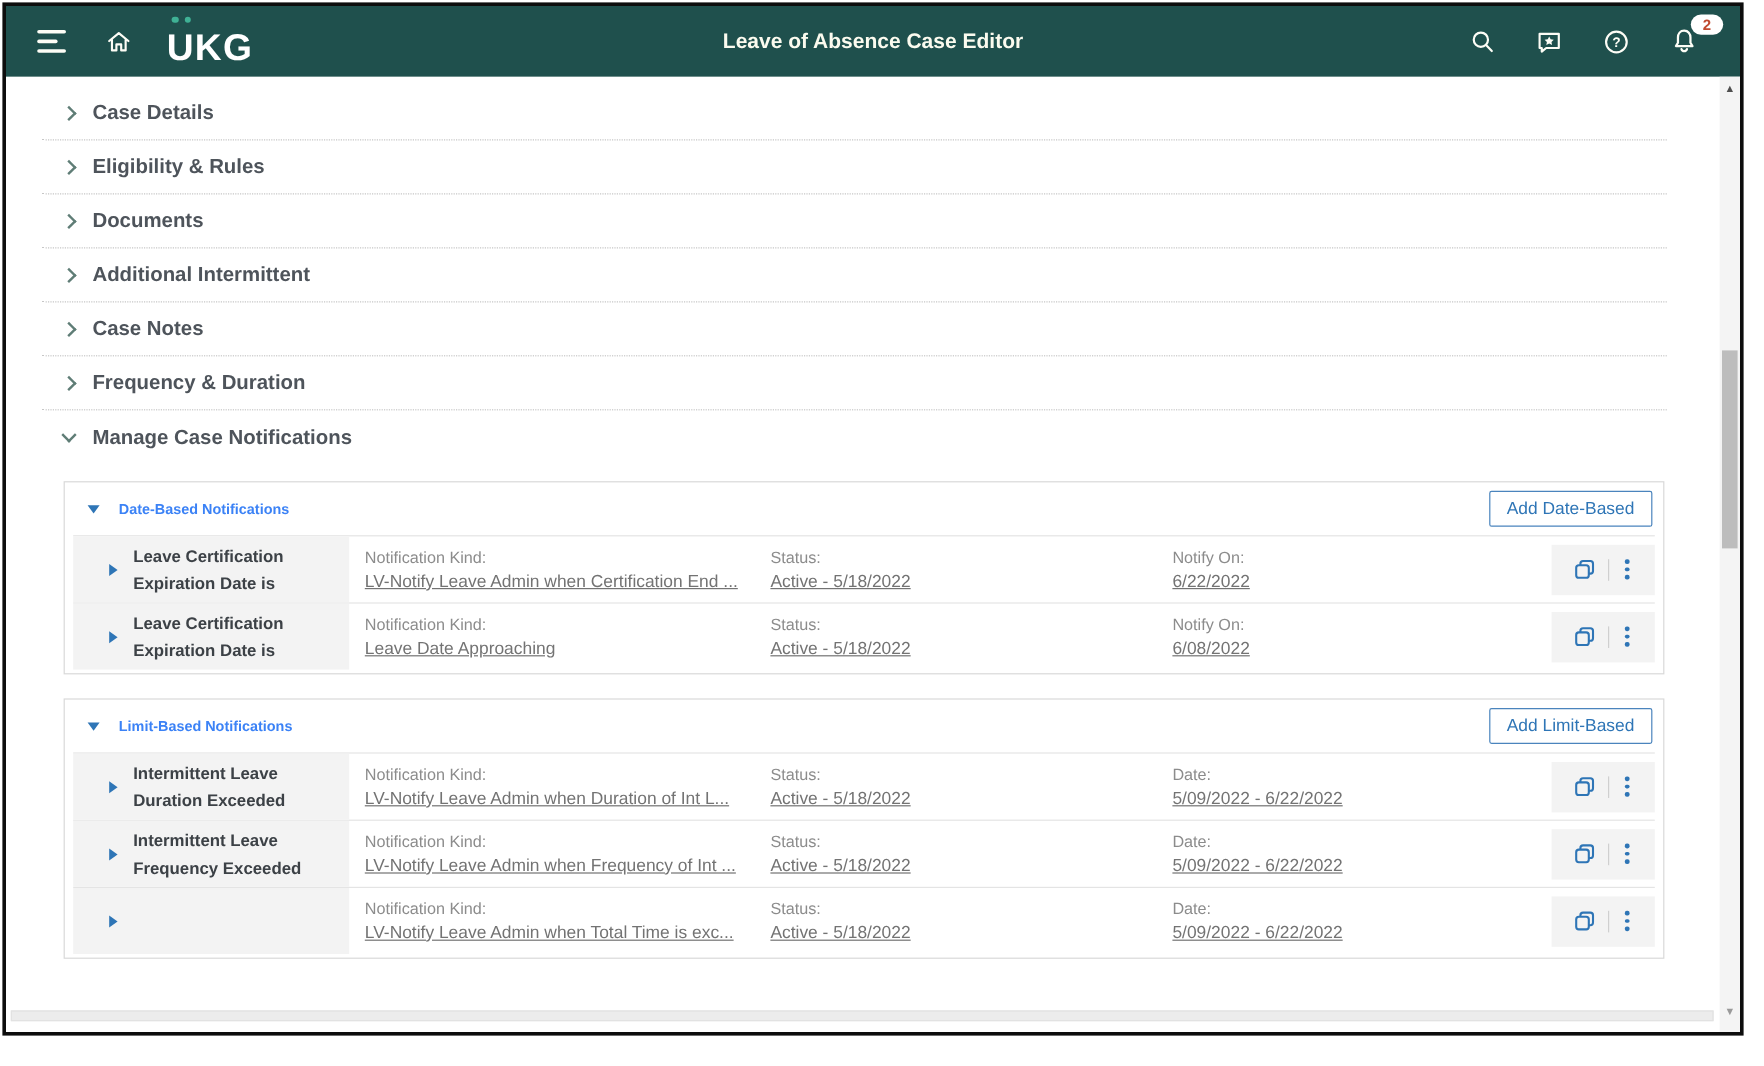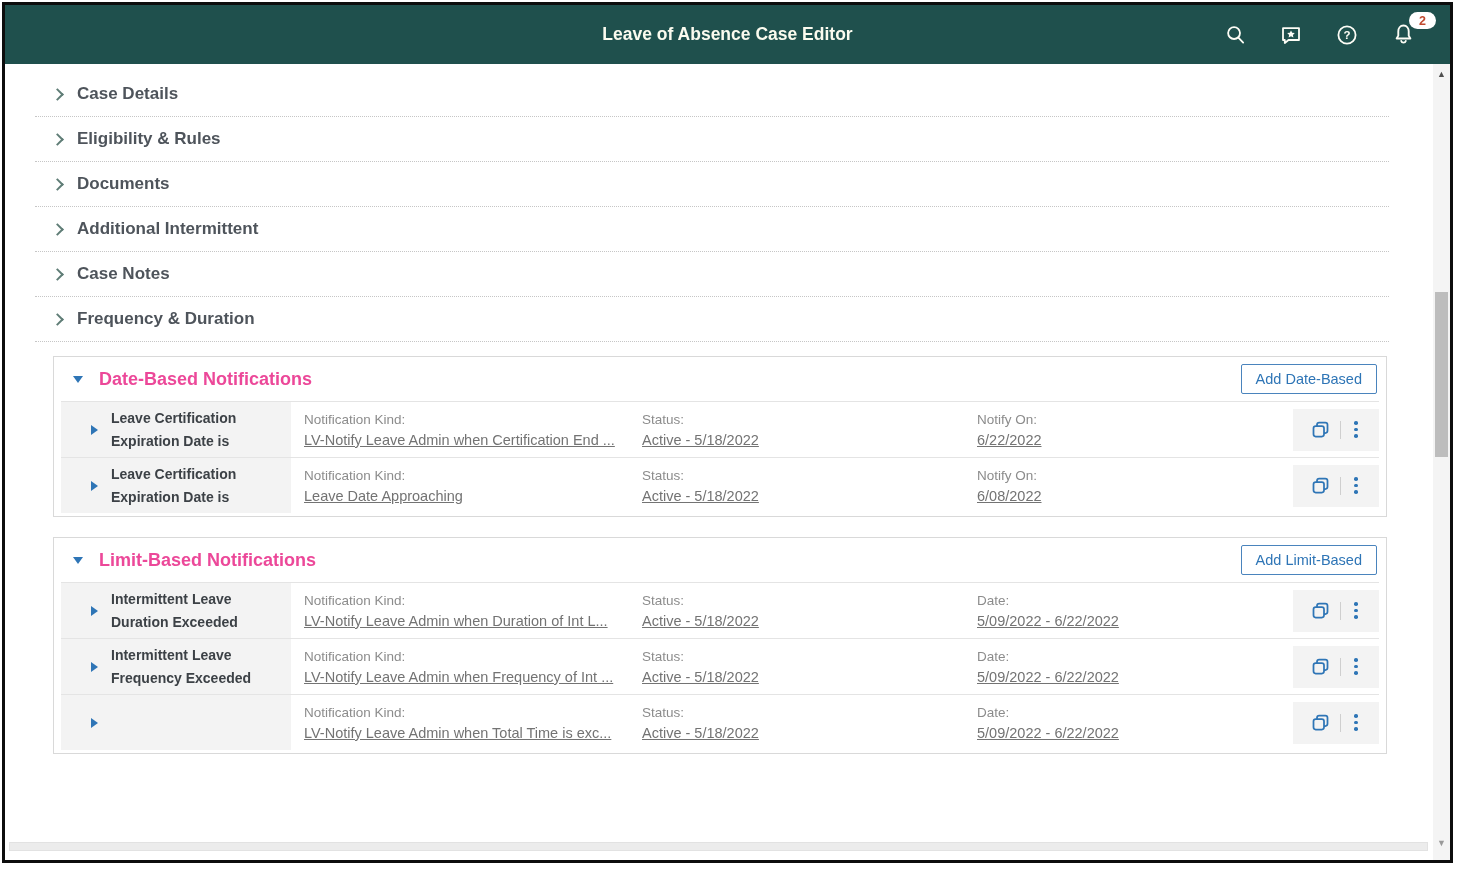--- a/index.html
+++ b/index.html
@@ -44,21 +44,21 @@
   .chev.down { transform:rotate(135deg); margin-top:-4px; }
   .acc-label { margin-left:15px; font-size:17px; font-weight:700; color:#4e545b; }
 
   
   .panels { padding:14px 46px 30px 48px; }
   .panel { border:1px solid #d9d9d9; background:#fff; }
   .panel + .panel { margin-top:20px; }
   .panel-head { display:flex; align-items:center; height:44px; padding:0 9px 0 19px; }
   .tri-down { width:0; height:0; border-left:5.5px solid transparent; border-right:5.5px solid transparent; border-top:7px solid #2e75b6; cursor:pointer; flex:0 0 auto; }
   .tri-right { width:0; height:0; border-top:5.5px solid transparent; border-bottom:5.5px solid transparent; border-left:7px solid #2e75b6; cursor:pointer; flex:0 0 auto; }
-  .panel-title { margin-left:16px; font-size:18px; font-weight:700; color:#ec4899; }
+  .panel-title { margin-left:16px; font-size:12px; font-weight:700; color:#3b82f6; }
   .add-btn { margin-left:auto; background:#fff; border:1px solid #4a84bd; color:#2e75b6; font-size:14.5px; font-family:inherit; padding:6px 14px; border-radius:2px; cursor:pointer; }
 
   .rows { padding:0 7px 3px 7px; }
   .n-row { display:flex; align-items:stretch; height:56px; border-top:1px solid #e4e4e4; }
   .n-title-cell { flex:0 0 230px; background:#f3f3f3; display:flex; align-items:center; padding-left:30px; cursor:default; }
   .n-title-cell .tri-right { margin-right:13px; }
   .n-title { font-size:14px; font-weight:700; color:#3c4146; line-height:1.6; }
   .n-col { display:flex; flex-direction:column; justify-content:center; gap:5px; padding-left:13px; }
   .n-col.kind { flex:0 0 338px; }
   .n-col.status { flex:0 0 335px; }
@@ -70,20 +70,41 @@
   .act-btn { background:none; border:none; cursor:pointer; display:flex; align-items:center; justify-content:center; padding:2px; }
   .kebab { display:flex; flex-direction:column; gap:3px; padding:2px 6px; }
   .kebab i { width:3.5px; height:3.5px; border-radius:50%; background:#2e75b6; }
 </style>
 </head>
 <body>
 
 <div class="window">
 
   <div class="topbar">
+    <div class="tb-left">
+      <button class="icon-btn">
+        <span class="hamburger">
+          <span class="l1"></span>
+            <span class="l2"></span>
+            <span class="l3"></span>
+        </span>
+      </button>
+      <button class="icon-btn home-btn">
+        <svg width="24" height="24" viewBox="0 0 24 24">
+          <path d="M4 11.2 L12 4.6 L20 11.2 M6.3 10 V19 H10 V14 H14 V19 H17.7 V10" fill="none" stroke="#fdfdf6" stroke-width="1.8" stroke-linecap="round" stroke-linejoin="round"></path>
+        </svg>
+      </button>
+      <div class="logo">
+        <span class="logo-dots">
+            <i></i>
+            <i></i>
+          </span>
+        <span class="logo-text">UKG</span>
+      </div>
+    </div>
 
     <div class="tb-title">Leave of Absence Case Editor</div>
 
     <div class="tb-right">
       <button class="icon-btn">
         <svg width="23" height="23" viewBox="0 0 24 24">
           <circle cx="10.5" cy="10.5" r="6.2" fill="none" stroke="#fdfdf6" stroke-width="1.9"></circle>
           <line x1="15" y1="15.2" x2="20" y2="20.4" stroke="#fdfdf6" stroke-width="1.9" stroke-linecap="round"></line>
         </svg>
       </button>
@@ -129,20 +150,24 @@
           <span class="chev right"></span>
           <span class="acc-label">Additional Intermittent</span>
         </div>
         <div class="acc-row">
           <span class="chev right"></span>
           <span class="acc-label">Case Notes</span>
         </div>
         <div class="acc-row">
           <span class="chev right"></span>
           <span class="acc-label">Frequency &amp; Duration</span>
+        </div>
+        <div class="acc-row expanded">
+          <span class="chev down"></span>
+          <span class="acc-label">Manage Case Notifications</span>
         </div>
       </div>
 
       <div class="panels">
 
         <div class="panel">
           <div class="panel-head">
             <span class="tri-down"></span>
             <span class="panel-title">Date-Based Notifications</span>
             <button class="add-btn">Add Date-Based</button>

